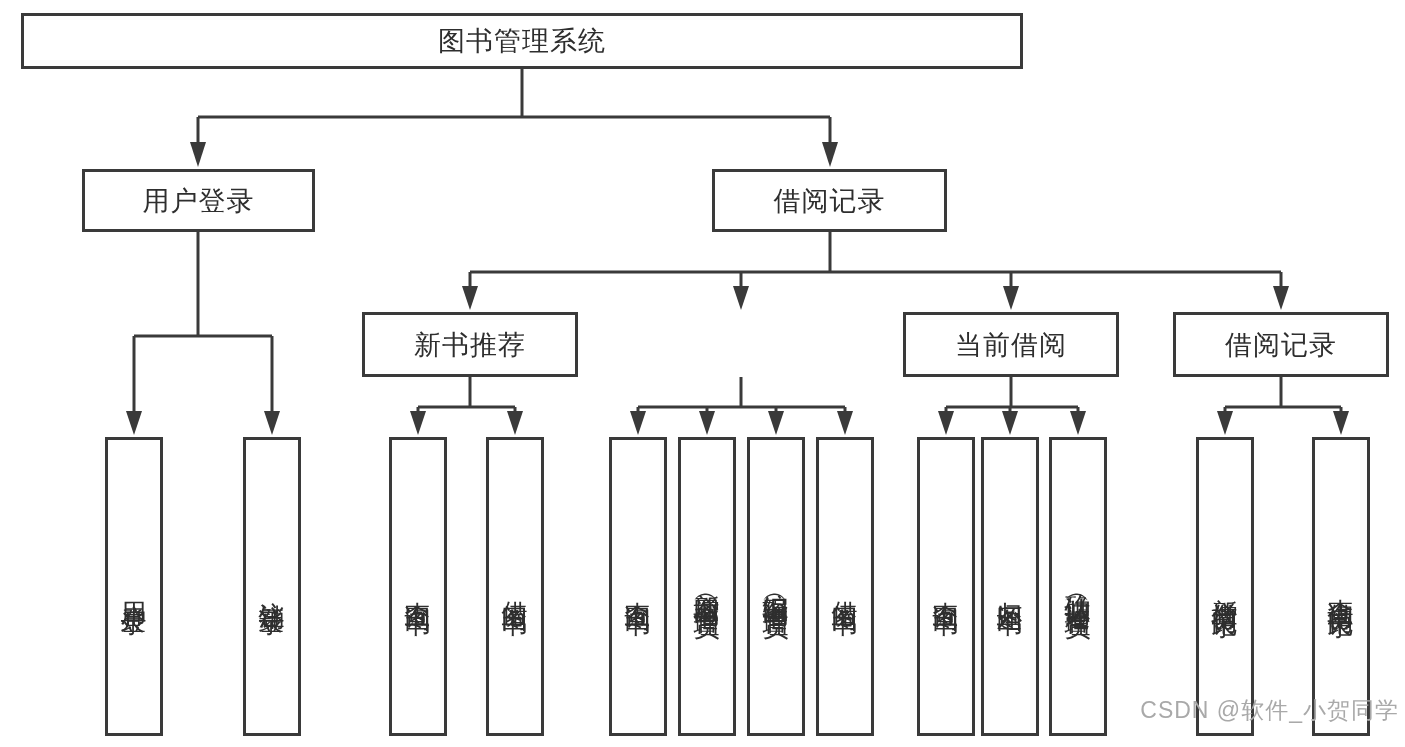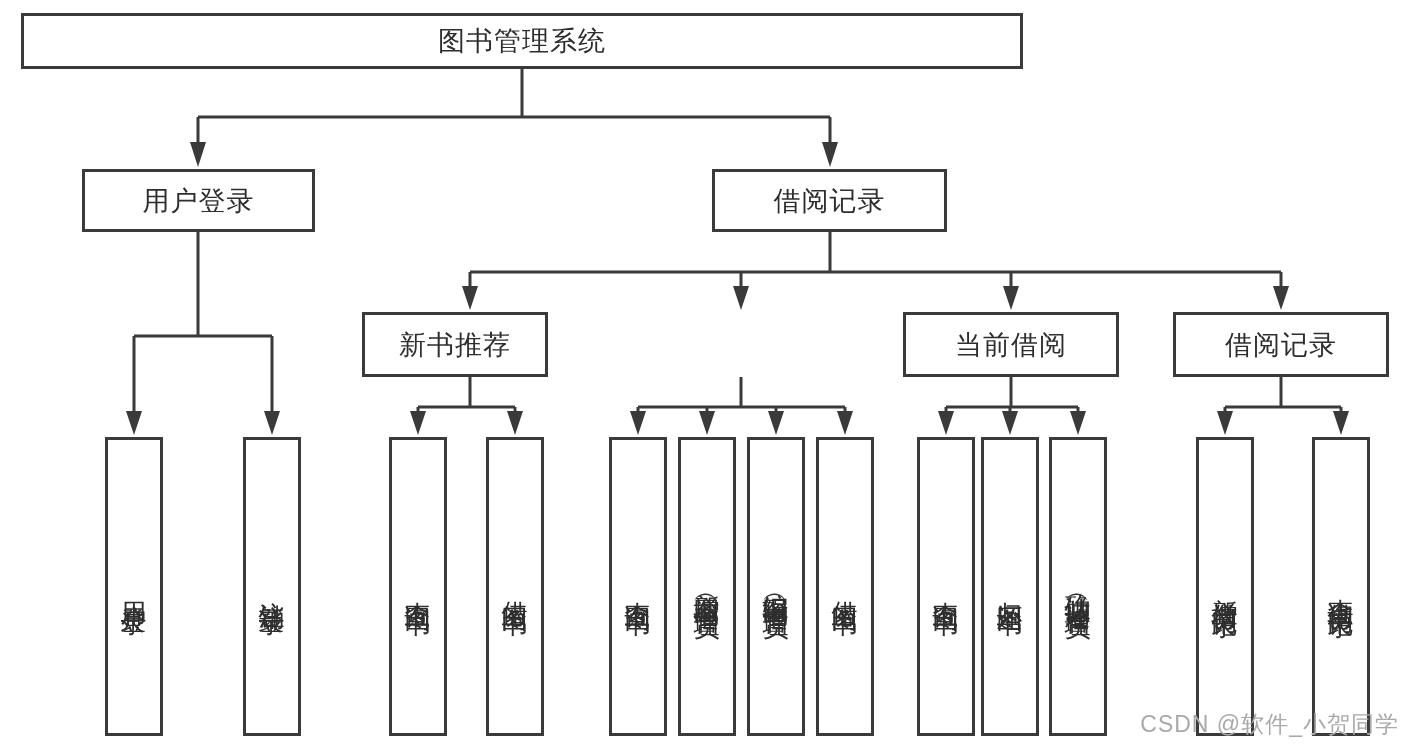--- a/index.html
+++ b/index.html
@@ -32,21 +32,21 @@
   .node.v { font-size: 26px; }
   .node.v .lbl {
     writing-mode: vertical-rl;
     text-orientation: mixed;
     letter-spacing: 3px;
     line-height: 1;
   }
   .watermark {
     position: absolute;
     right: 6px;
-    bottom: 7px;
+    bottom: 21px;
     color: #a9a9a9;
     font-size: 23px;
     letter-spacing: 1px;
     z-index: 3;
     white-space: nowrap;
   }
 </style>
 </head>
 <body>
 
@@ -125,21 +125,21 @@
     <span class="lbl">图书管理系统</span>
   </div>
 
   <div class="node" style="left:82px; top:169px; width:233px; height:63px">
     <span class="lbl">用户登录</span>
   </div>
   <div class="node" style="left:712px; top:169px; width:235px; height:63px">
     <span class="lbl">借阅记录</span>
   </div>
 
-  <div class="node" style="left:362px; top:312px; width:186px; height:65px">
+  <div class="node" style="left:362px; top:312px; width:216px; height:65px">
     <span class="lbl">新书推荐</span>
   </div>
   <div class="node" style="left:1173px; top:312px; width:216px; height:65px">
     <span class="lbl">借阅记录</span>
   </div>
   <div class="node" style="left:903px; top:312px; width:216px; height:65px">
     <span class="lbl">当前借阅</span>
   </div>
 
   <div class="node v" style="left:105px; top:437px; width:58px; height:299px">

